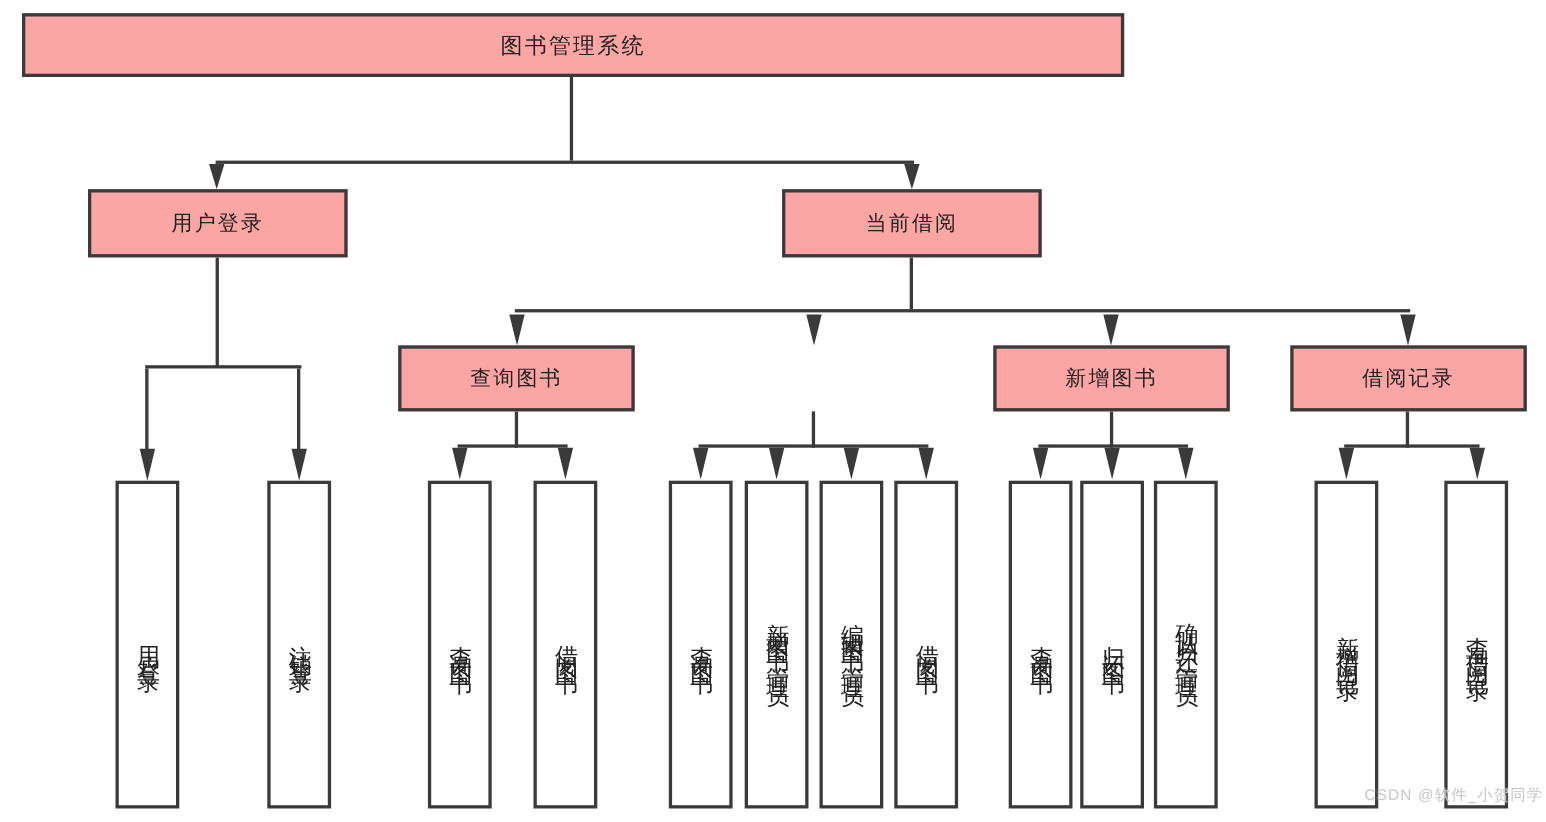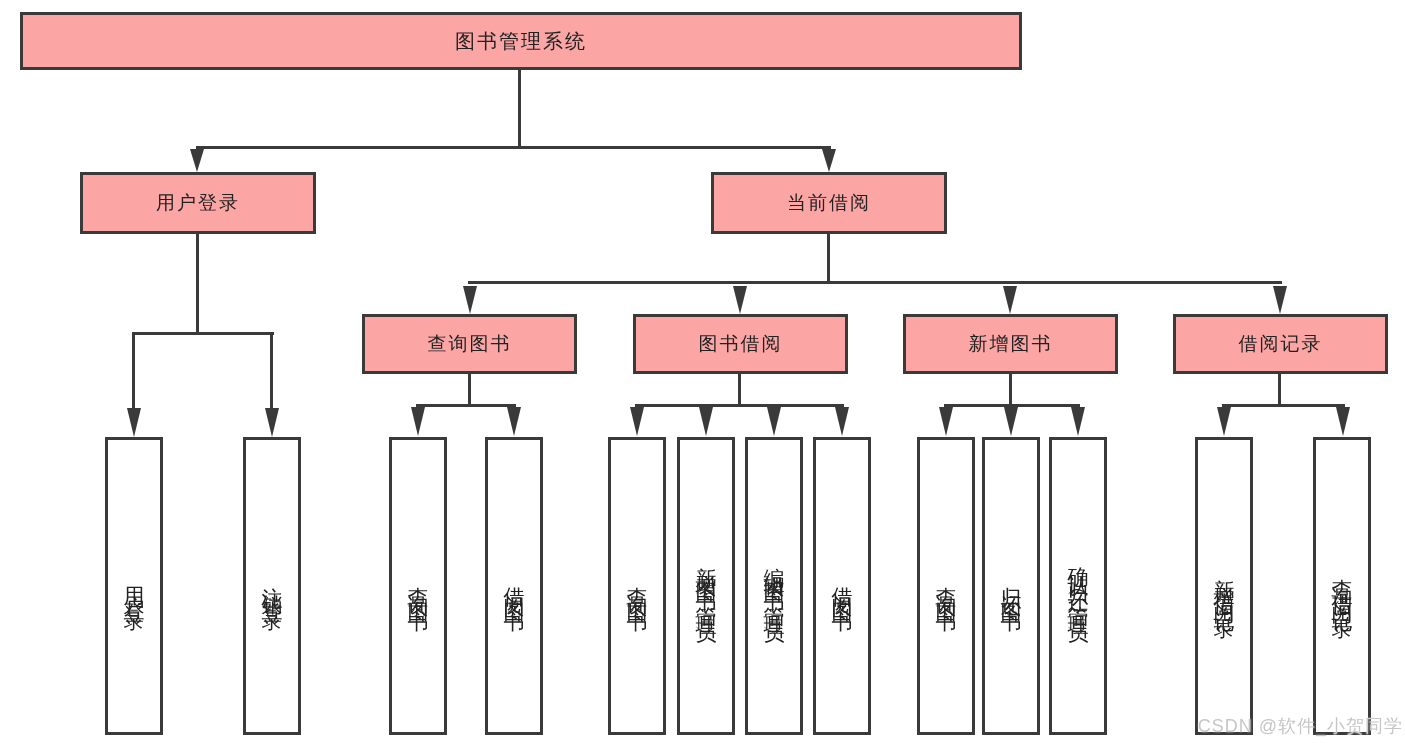--- a/index.html
+++ b/index.html
@@ -41,21 +41,21 @@
     position:absolute;width:0;height:0;
     border-left:7px solid transparent;
     border-right:7px solid transparent;
   }
   .a23{border-top:23px solid #3a3a3a;}
   .a28{border-top:28px solid #3a3a3a;}
   .a29{border-top:29px solid #3a3a3a;}
   .watermark{
     position:absolute;
     right:2px;top:714px;
-    font-size:18px;
+    font-size:14px;
     color:#c8c5c5;
     letter-spacing:1px;
     text-shadow:0 0 2px #ffffff;
     white-space:nowrap;
   }
 </style>
 </head>
 <body>
 
 <div class="stage">
@@ -101,21 +101,20 @@
   <div class="hl" style="left:1222px;top:404px;width:123px"></div>
   <div class="arr a29" style="left:1217px;top:407px"></div>
   <div class="arr a29" style="left:1336px;top:407px"></div>
 
   <div class="node root" style="left:20px;top:12px;width:1002px;height:58px">图书管理系统</div>
 
   <div class="node" style="left:80px;top:172px;width:236px;height:62px">用户登录</div>
   <div class="node" style="left:711px;top:172px;width:236px;height:62px">当前借阅</div>
 
   <div class="node" style="left:362px;top:314px;width:215px;height:60px">查询图书</div>
-  <div class="node" style="left:633px;top:314px;width:215px;height:60px">图书借阅</div>
   <div class="node" style="left:903px;top:314px;width:215px;height:60px">新增图书</div>
   <div class="node" style="left:1173px;top:314px;width:215px;height:60px">借阅记录</div>
 
   <div class="vnode" style="left:105px;top:437px;width:58px;height:298px">用户登录</div>
   <div class="vnode" style="left:243px;top:437px;width:58px;height:298px">注销登录</div>
 
   <div class="vnode" style="left:389px;top:437px;width:58px;height:298px">查询图书</div>
   <div class="vnode" style="left:485px;top:437px;width:58px;height:298px">借阅图书</div>
 
   <div class="vnode" style="left:608px;top:437px;width:58px;height:298px">查询图书</div>

